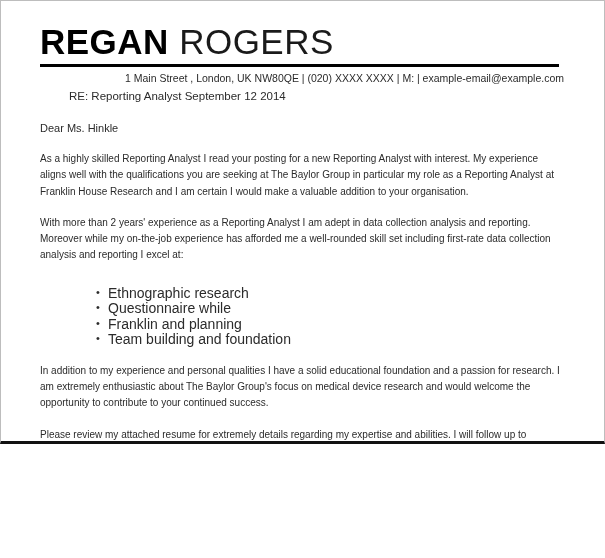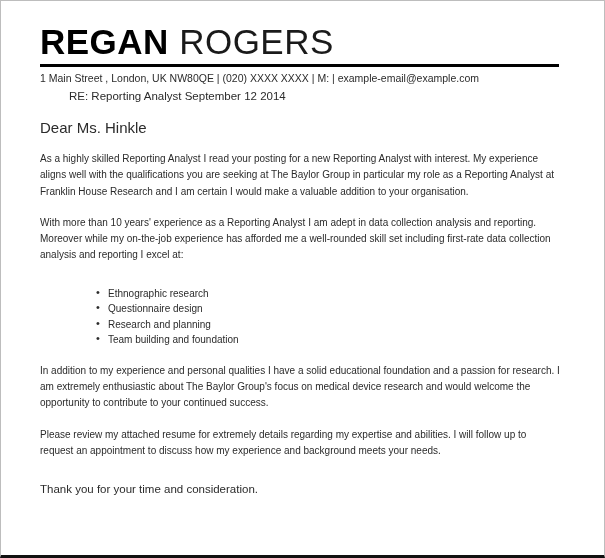--- a/index.html
+++ b/index.html
@@ -6,21 +6,21 @@
     margin: 0;
     padding: 0;
     background: #ffffff;
   }
   body {
     font-family: "Liberation Sans", sans-serif;
   }
   .page {
     position: relative;
     width: 605px;
-    height: 558px;
+    height: 444px;
     box-sizing: border-box;
     background: #ffffff;
     border: 1px solid #bdbdbd;
     border-bottom: 3px solid #111111;
     overflow: hidden;
   }
   .letter {
     position: absolute;
     left: 39px;
     top: 22px;
@@ -47,51 +47,52 @@
     height: 3px;
     background: #000000;
     margin-top: 2px;
     margin-bottom: 4px;
   }
   .contact-line {
     font-size: 10.5px;
     line-height: 15px;
     color: #2b2b2b;
     white-space: nowrap;
+    text-align: right;
   }
   
   .subject-line {
     margin-top: 2px;
     font-size: 11.5px;
     line-height: 16px;
     color: #2b2b2b;
     padding-left: 29px;
   }
   .salutation {
     margin-top: 16px;
-    font-size: 15px;
+    font-size: 11px;
     line-height: 16px;
     color: #2b2b2b;
   }
   .body-paragraph {
     margin-top: 15px;
     font-size: 10px;
     line-height: 16.3px;
     color: #2b2b2b;
     max-width: 520px;
     text-align: left;
   }
   .skills-list {
     margin: 22px 0 0 0;
     padding-left: 56px;
     list-style: none;
   }
   .skills-list li {
     position: relative;
-    font-size: 10px;
+    font-size: 14px;
     line-height: 15.5px;
     color: #2b2b2b;
     padding-left: 12px;
   }
   .skills-list li::before {
     content: "\2022";
     position: absolute;
     left: 0;
     top: -1px;
     font-size: 11px;
@@ -120,26 +121,26 @@
     <div class="header-rule"></div>
 
     <div class="contact-line">1 Main Street , London, UK NW80QE  |  (020) XXXX XXXX  |  M:  |  example-email@example.com</div>
 
     <div class="subject-line">RE: Reporting Analyst September 12 2014</div>
 
     <div class="salutation">Dear Ms. Hinkle</div>
 
     <div class="body-paragraph">As a highly skilled Reporting Analyst I read your posting for a new Reporting Analyst with interest. My experience aligns well with the qualifications you are seeking at The Baylor Group in particular my role as a Reporting Analyst at Franklin House Research and I am certain I would make a valuable addition to your organisation.</div>
 
-    <div class="body-paragraph">With more than 10 years' experience as a Reporting Analyst I am adept in data collection analysis and reporting. Moreover while my on-the-job experience has afforded me a well-rounded skill set including first-rate data collection analysis and reporting I excel at:</div>
+    <div class="body-paragraph">With more than 2 years' experience as a Reporting Analyst I am adept in data collection analysis and reporting. Moreover while my on-the-job experience has afforded me a well-rounded skill set including first-rate data collection analysis and reporting I excel at:</div>
 
     <ul class="skills-list">
       <li>Ethnographic research</li>
-      <li>Questionnaire design</li>
-      <li>Research and planning</li>
+      <li>Questionnaire while</li>
+      <li>Franklin and planning</li>
       <li>Team building and foundation</li>
     </ul>
 
     <div class="body-paragraph para-gap-large">In addition to my experience and personal qualities I have a solid educational foundation and a passion for research. I am extremely enthusiastic about The Baylor Group's focus on medical device research and would welcome the opportunity to contribute to your continued success.</div>
 
     <div class="body-paragraph">Please review my attached resume for extremely details regarding my expertise and abilities. I will follow up to request an appointment to discuss how my experience and background meets your needs.</div>
 
     <div class="closing-thanks">Thank you for your time and consideration.</div>
 
   </div>

